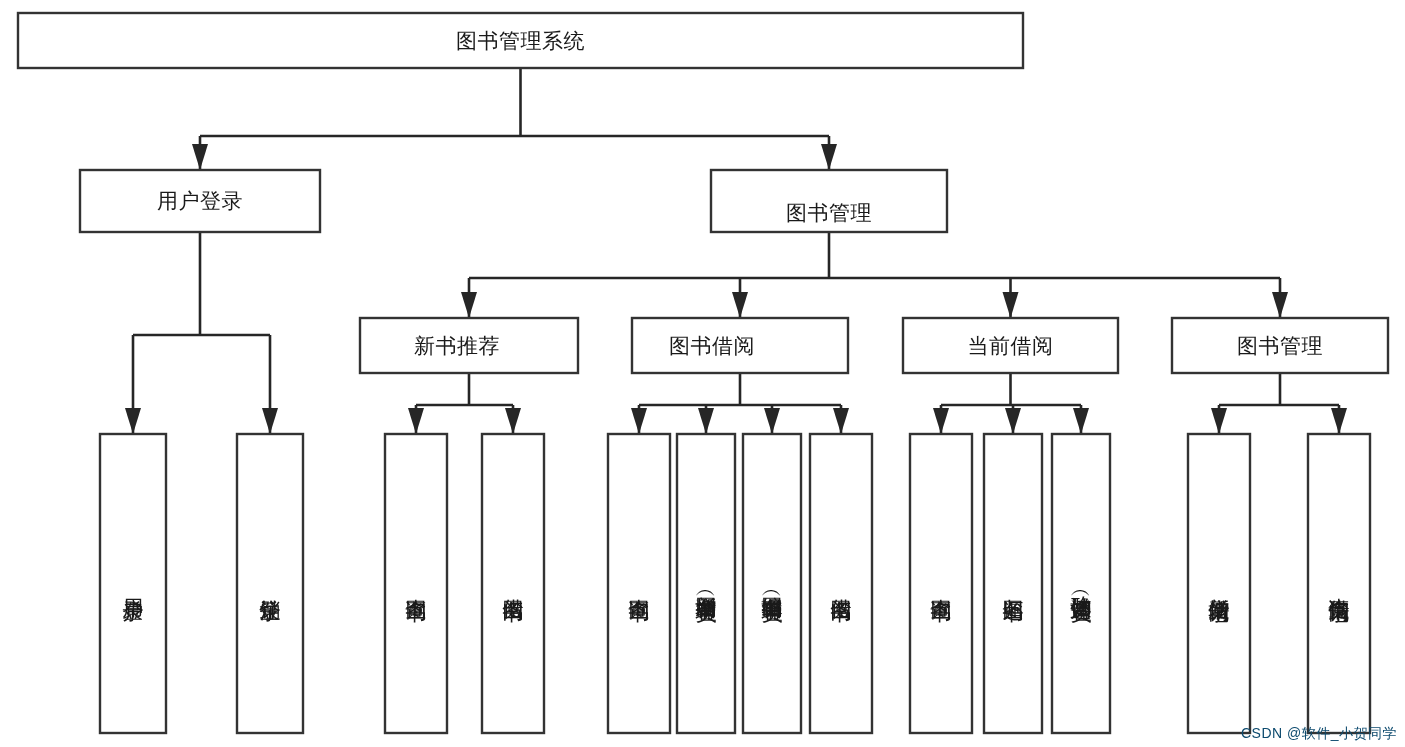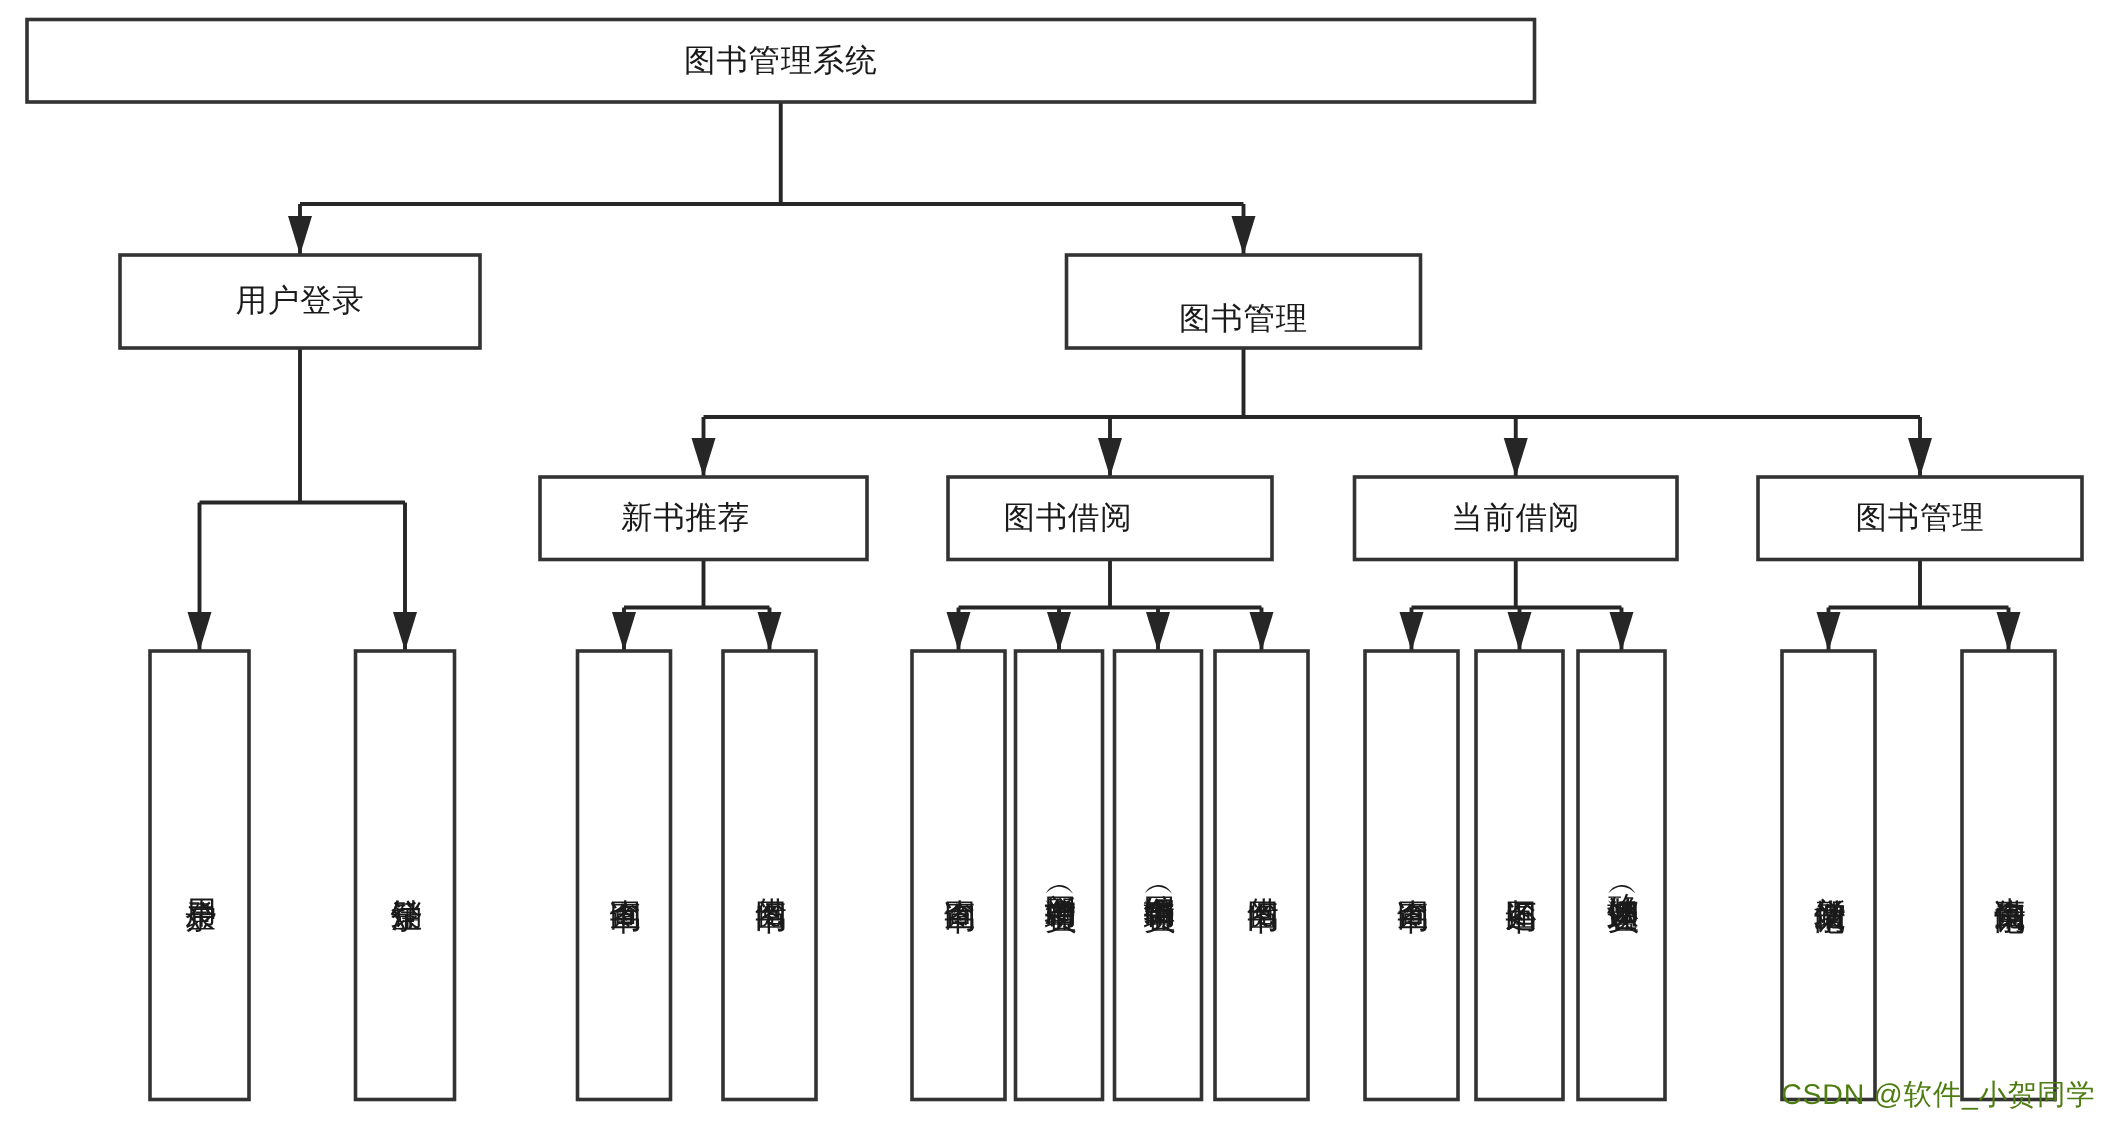--- a/index.html
+++ b/index.html
@@ -71,22 +71,22 @@
   }
   .node-hit {
     position: absolute;
     background: transparent;
     cursor: pointer;
   }
   #watermark {
     position: absolute;
     right: 8px;
     bottom: 4px;
-    font-size: 19px;
-    color: #4d7c0f;
+    font-size: 14px;
+    color: #0c4a6e;
     letter-spacing: 0.5px;
     white-space: nowrap;
     font-family: "Liberation Sans", "DejaVu Sans", sans-serif;
   }
 </style>
 </head>
 <body>
 
 <div id="diagram-root">
   <svg id="diagram-svg" viewBox="0 0 1405 747" xmlns="http://www.w3.org/2000/svg">

